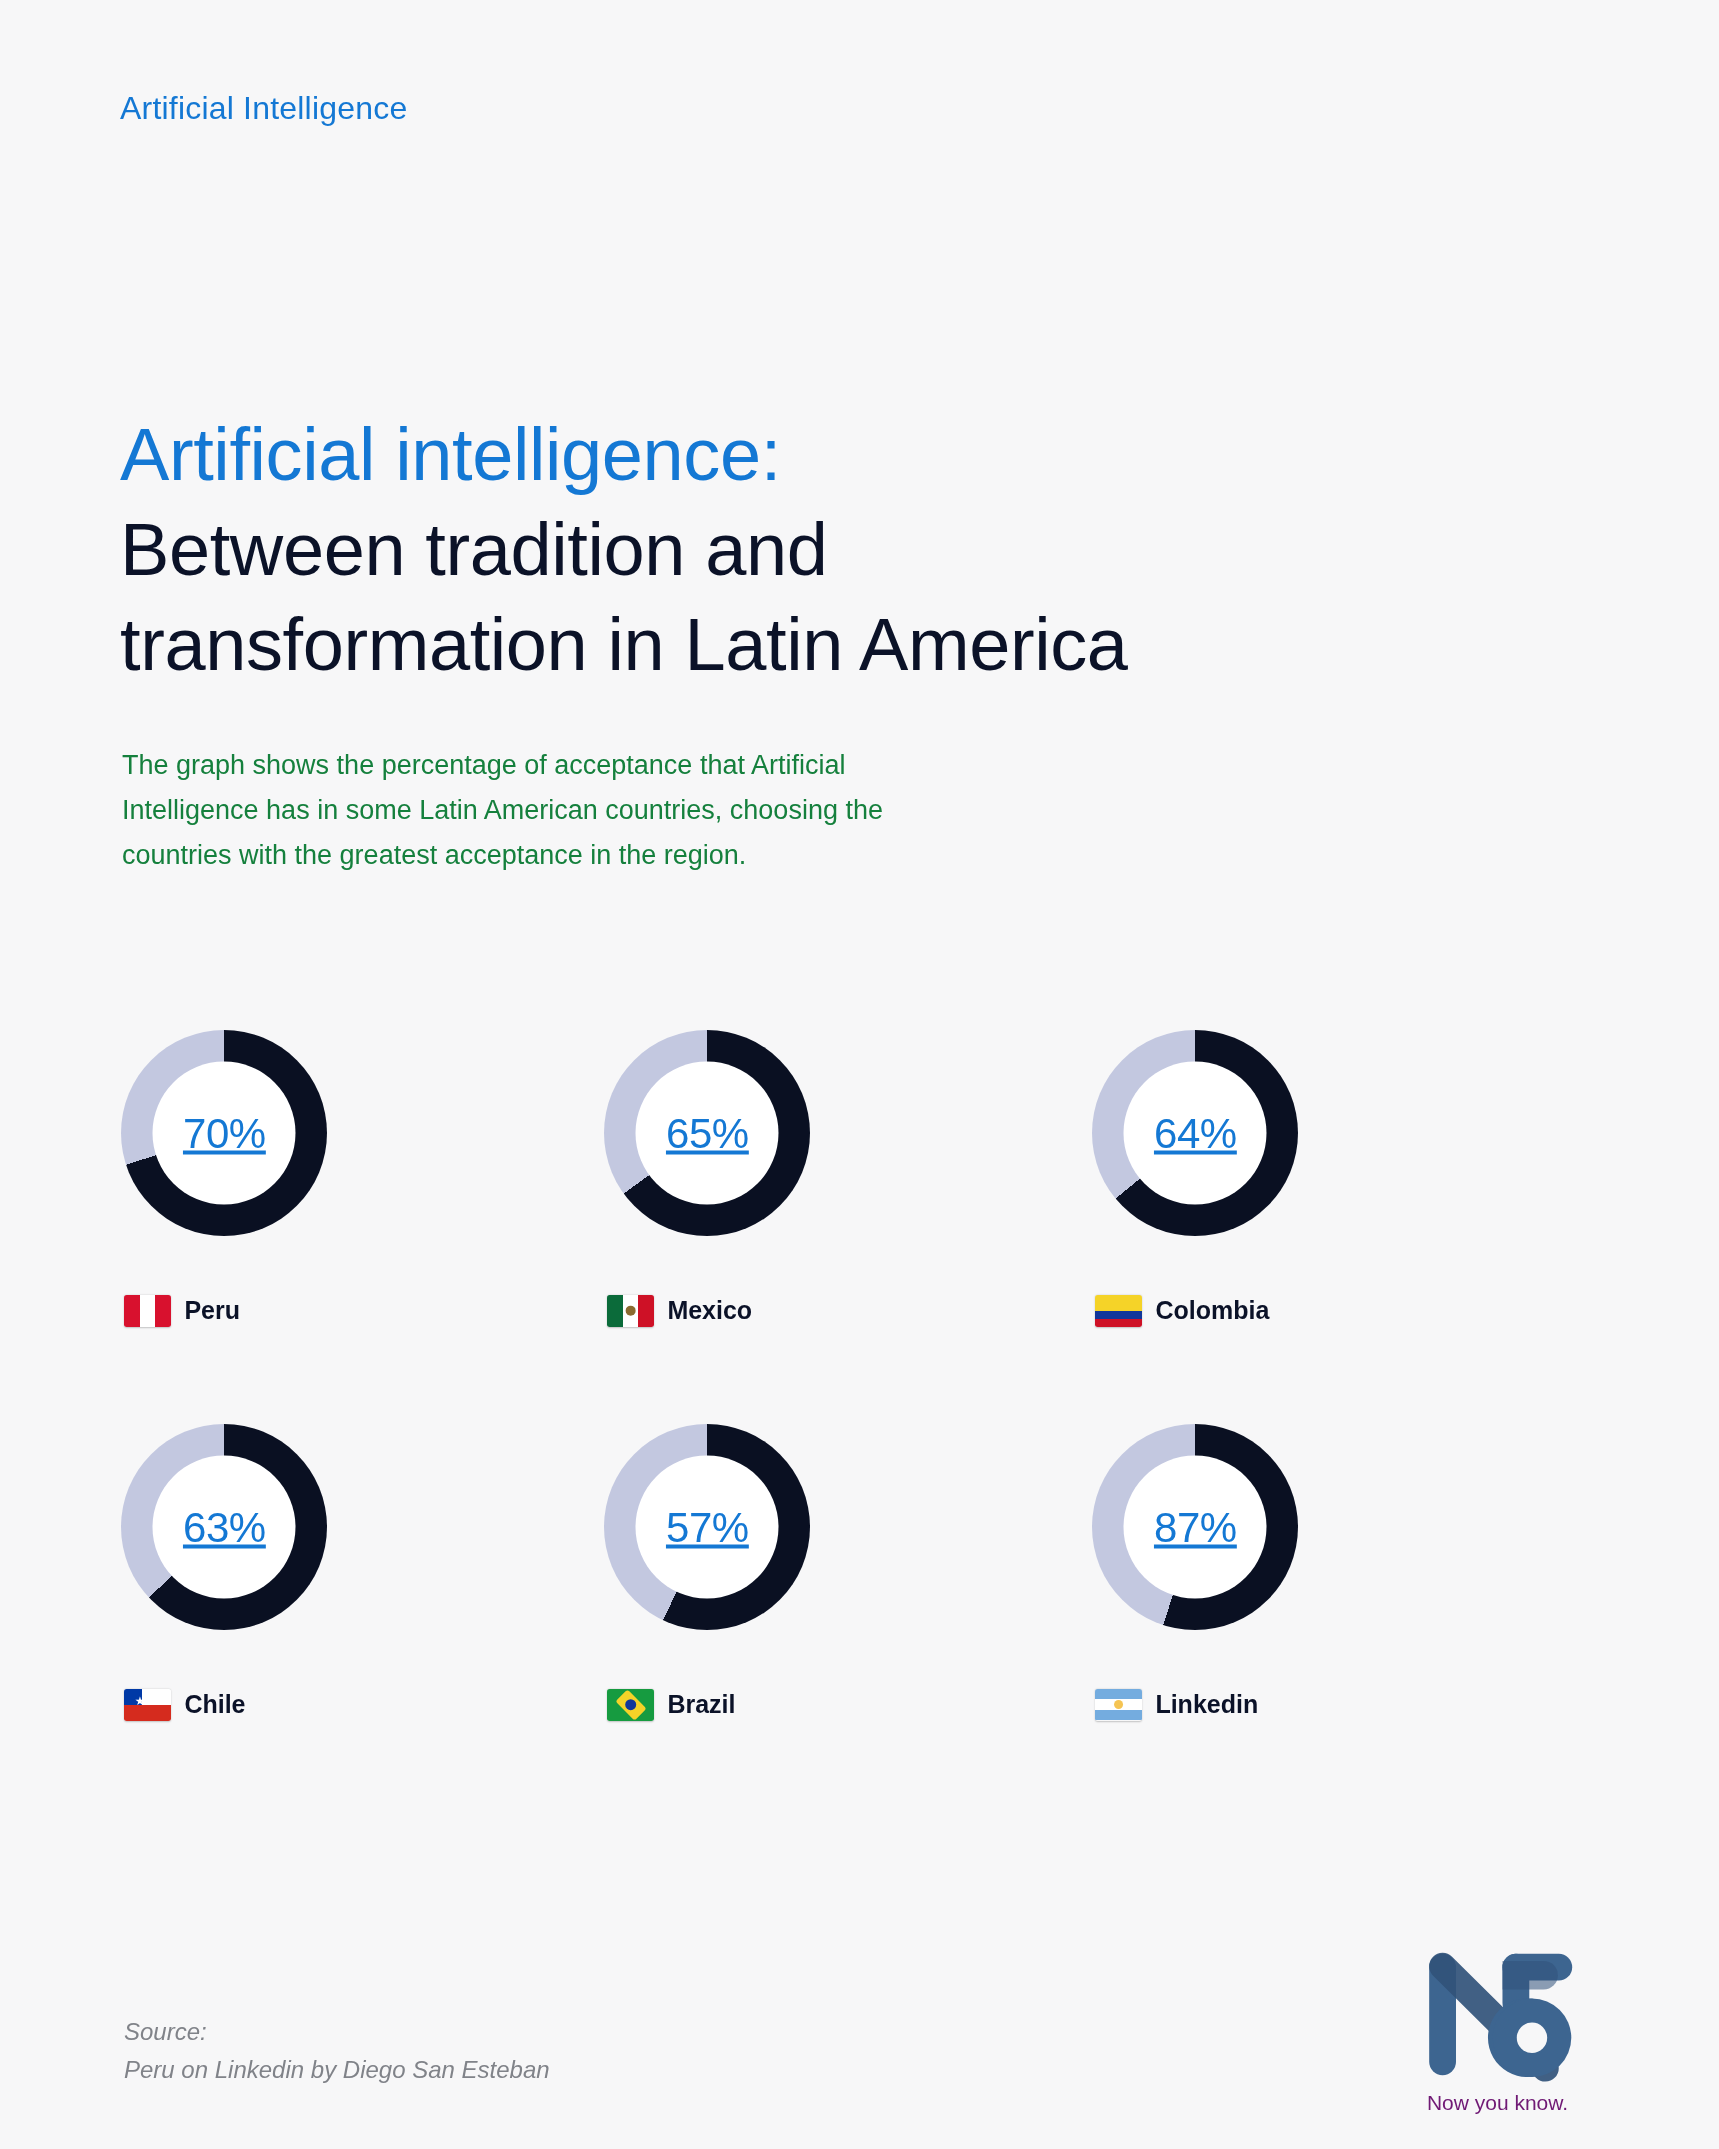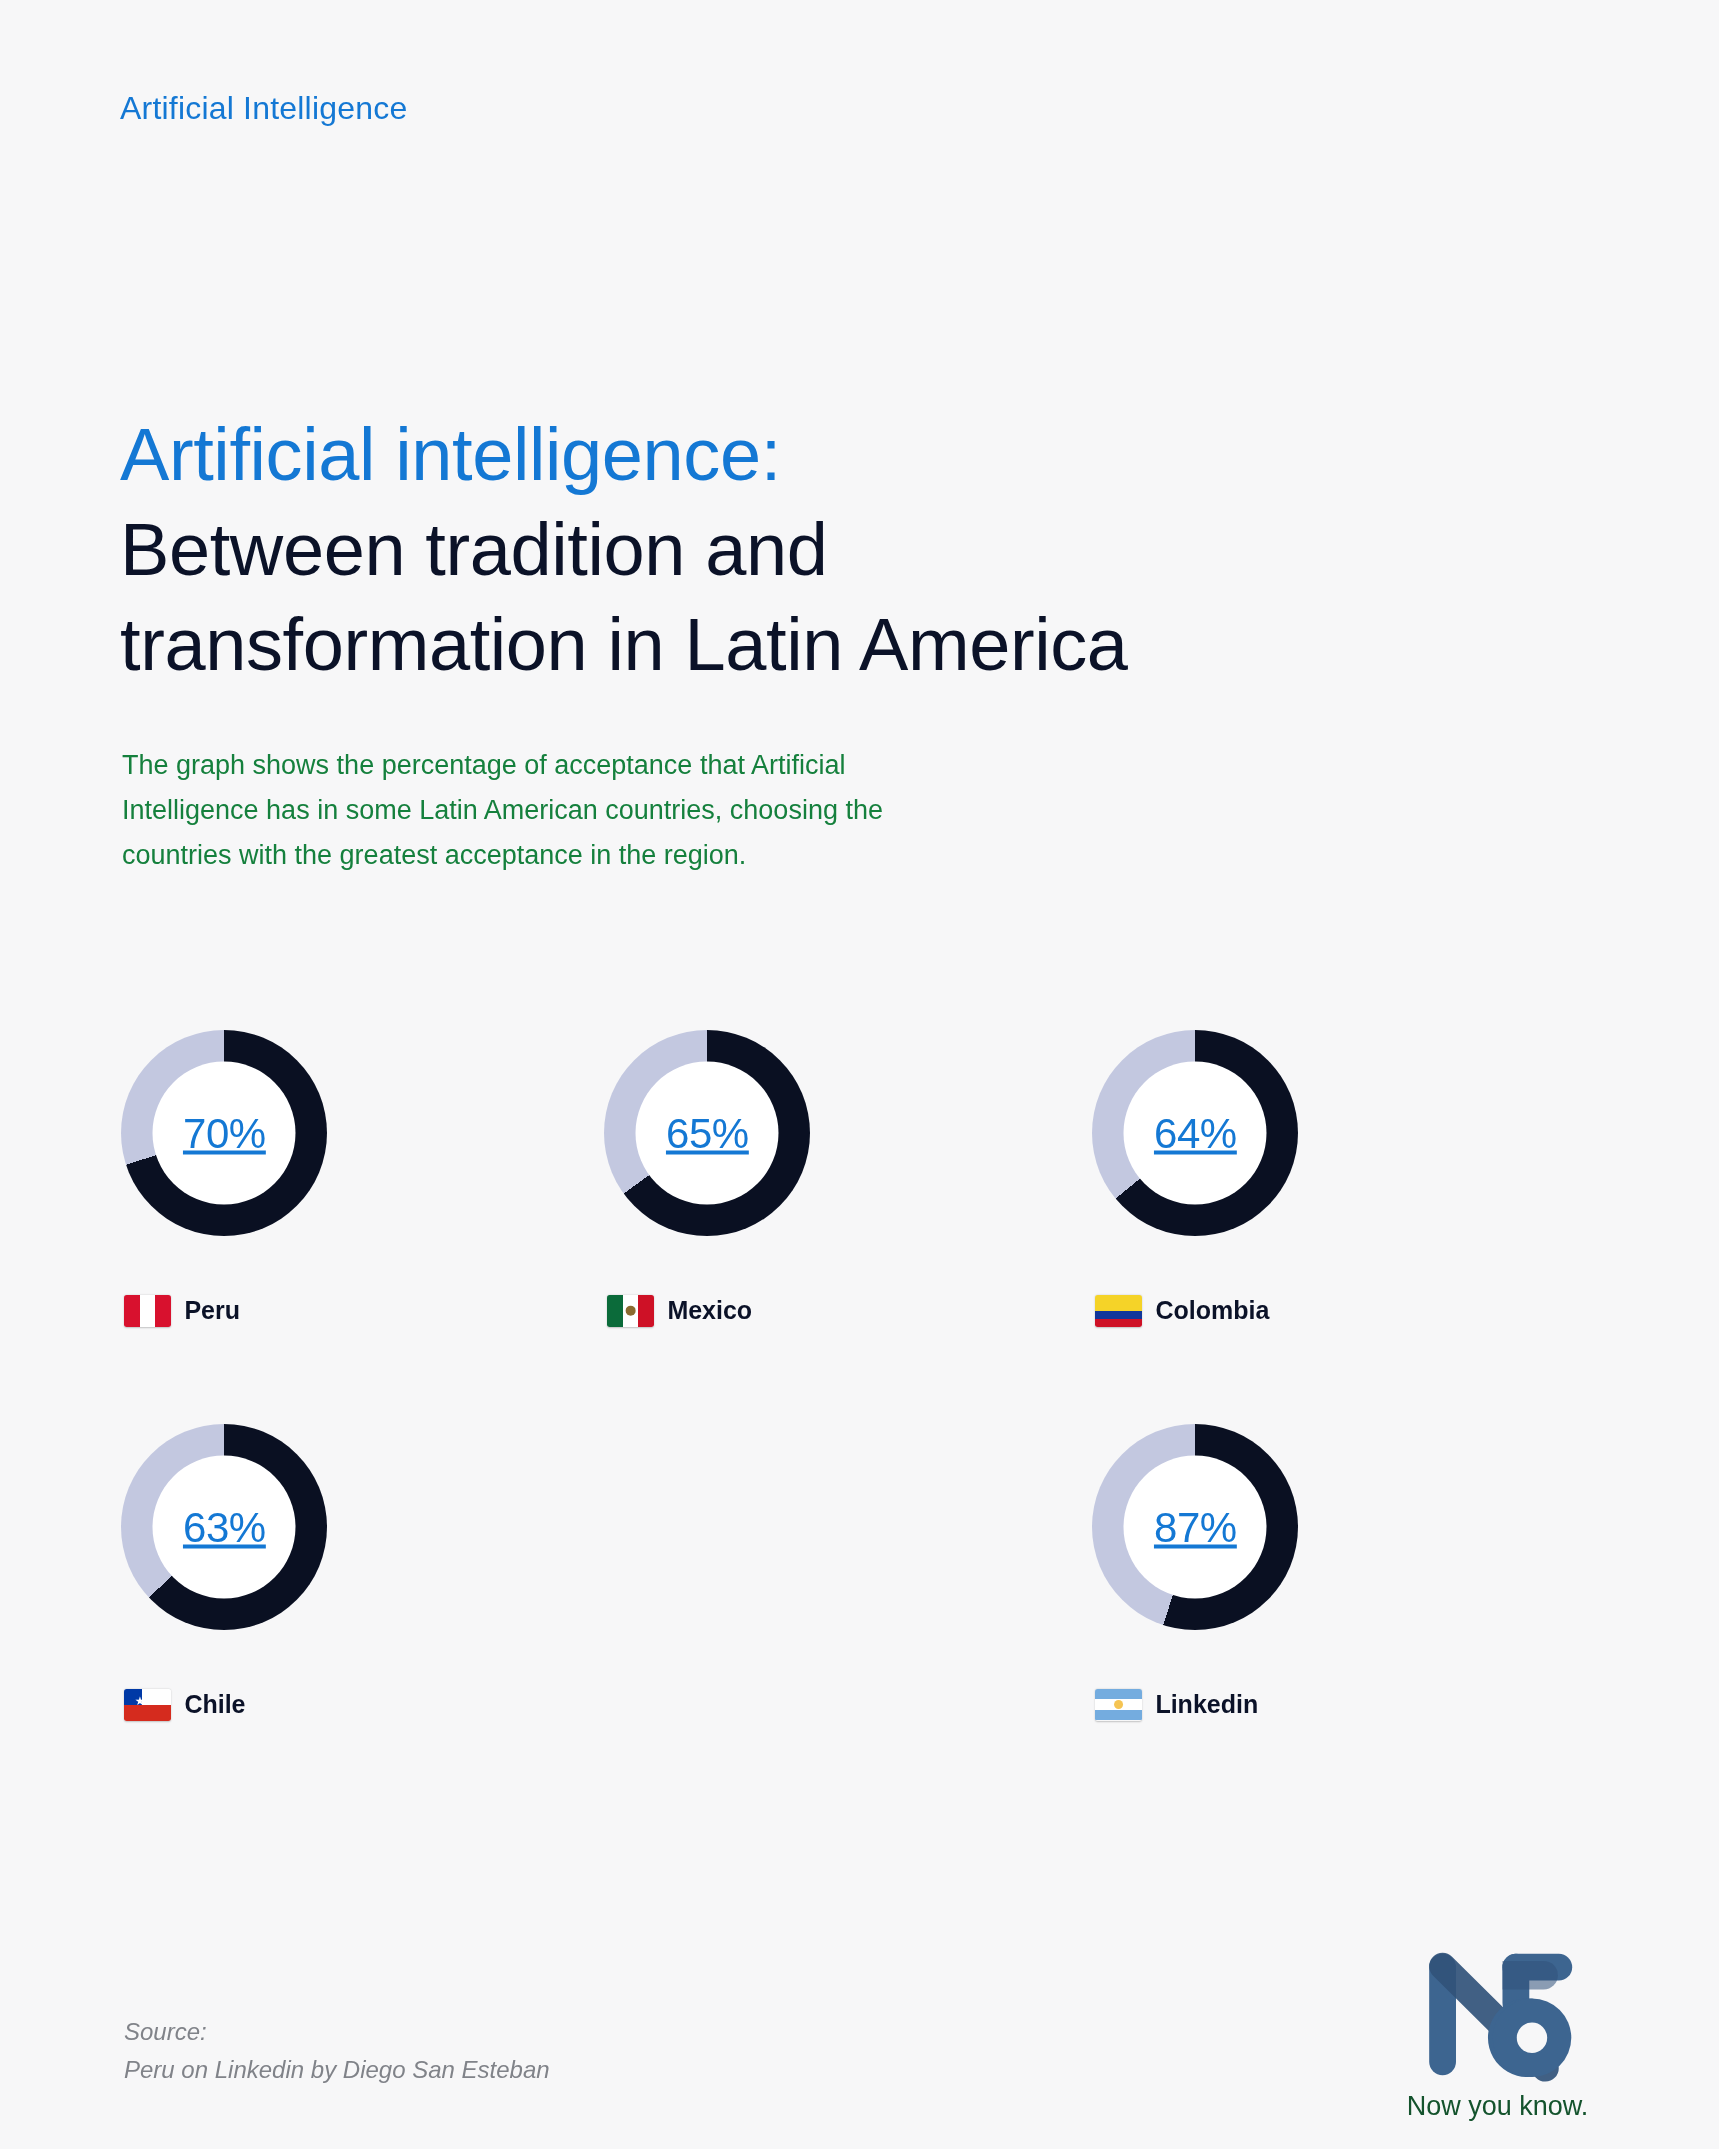--- a/index.html
+++ b/index.html
@@ -173,22 +173,22 @@
   .brand {
     position: absolute;
     right: 106px;
     top: 1943px;
     width: 233px;
     text-align: center;
   }
   .brand-mark { display: block; margin: 0 auto; }
   .brand-tagline {
     margin-top: 5.4px;
-    font-size: 27px;
-    color: #14532d;
+    font-size: 21px;
+    color: #701a75;
     font-weight: 400;
     white-space: nowrap;
   }
 </style>
 </head>
 <body>
 
 <div class="page">
 
   <div class="eyebrow">Artificial Intelligence</div>
@@ -280,20 +280,37 @@
           <span class="flag">
             <span class="band h" style="top:0;height:50%;background:#ffffff;"></span>
             <span class="band h" style="top:50%;height:50%;background:#d52b1e;"></span>
             <span class="band" style="left:0;top:0;width:38%;height:50%;background:#0039a6;"></span>
             <span class="star" style="left:10.7px;top:6.3px;">★</span>
           </span>
           <span class="country-name">Chile</span>
         </div>
       </div>
 
+      <div class="cell col1">
+        <div class="donut-wrap">
+          <div class="donut" style="background: conic-gradient(rgb(10, 16, 34) 0deg, rgb(10, 16, 34) 205.2deg, rgb(195, 200, 224) 205.2deg, rgb(195, 200, 224) 360deg);">
+            <div class="donut-hole">
+              <div class="donut-value">57%</div>
+            </div>
+          </div>
+        </div>
+        <div class="country-row">
+          <span class="flag">
+            <span class="band h" style="top:0;height:100%;background:#169b40;"></span>
+            <span class="emblem" style="width:27px;height:17px;background:#f5d328;border-radius:2.7px;transform:translate(-50%,-50%) rotate(45deg);"></span>
+            <span class="emblem" style="width:11.6px;height:11.6px;background:#11379a;"></span>
+          </span>
+          <span class="country-name">Brazil</span>
+        </div>
+      </div>
 
       <div class="cell col2">
         <div class="donut-wrap">
           <div class="donut" style="background: conic-gradient(rgb(10, 16, 34) 0deg, rgb(10, 16, 34) 198deg, rgb(195, 200, 224) 198deg, rgb(195, 200, 224) 360deg);">
             <div class="donut-hole">
               <div class="donut-value">87%</div>
             </div>
           </div>
         </div>
         <div class="country-row">

